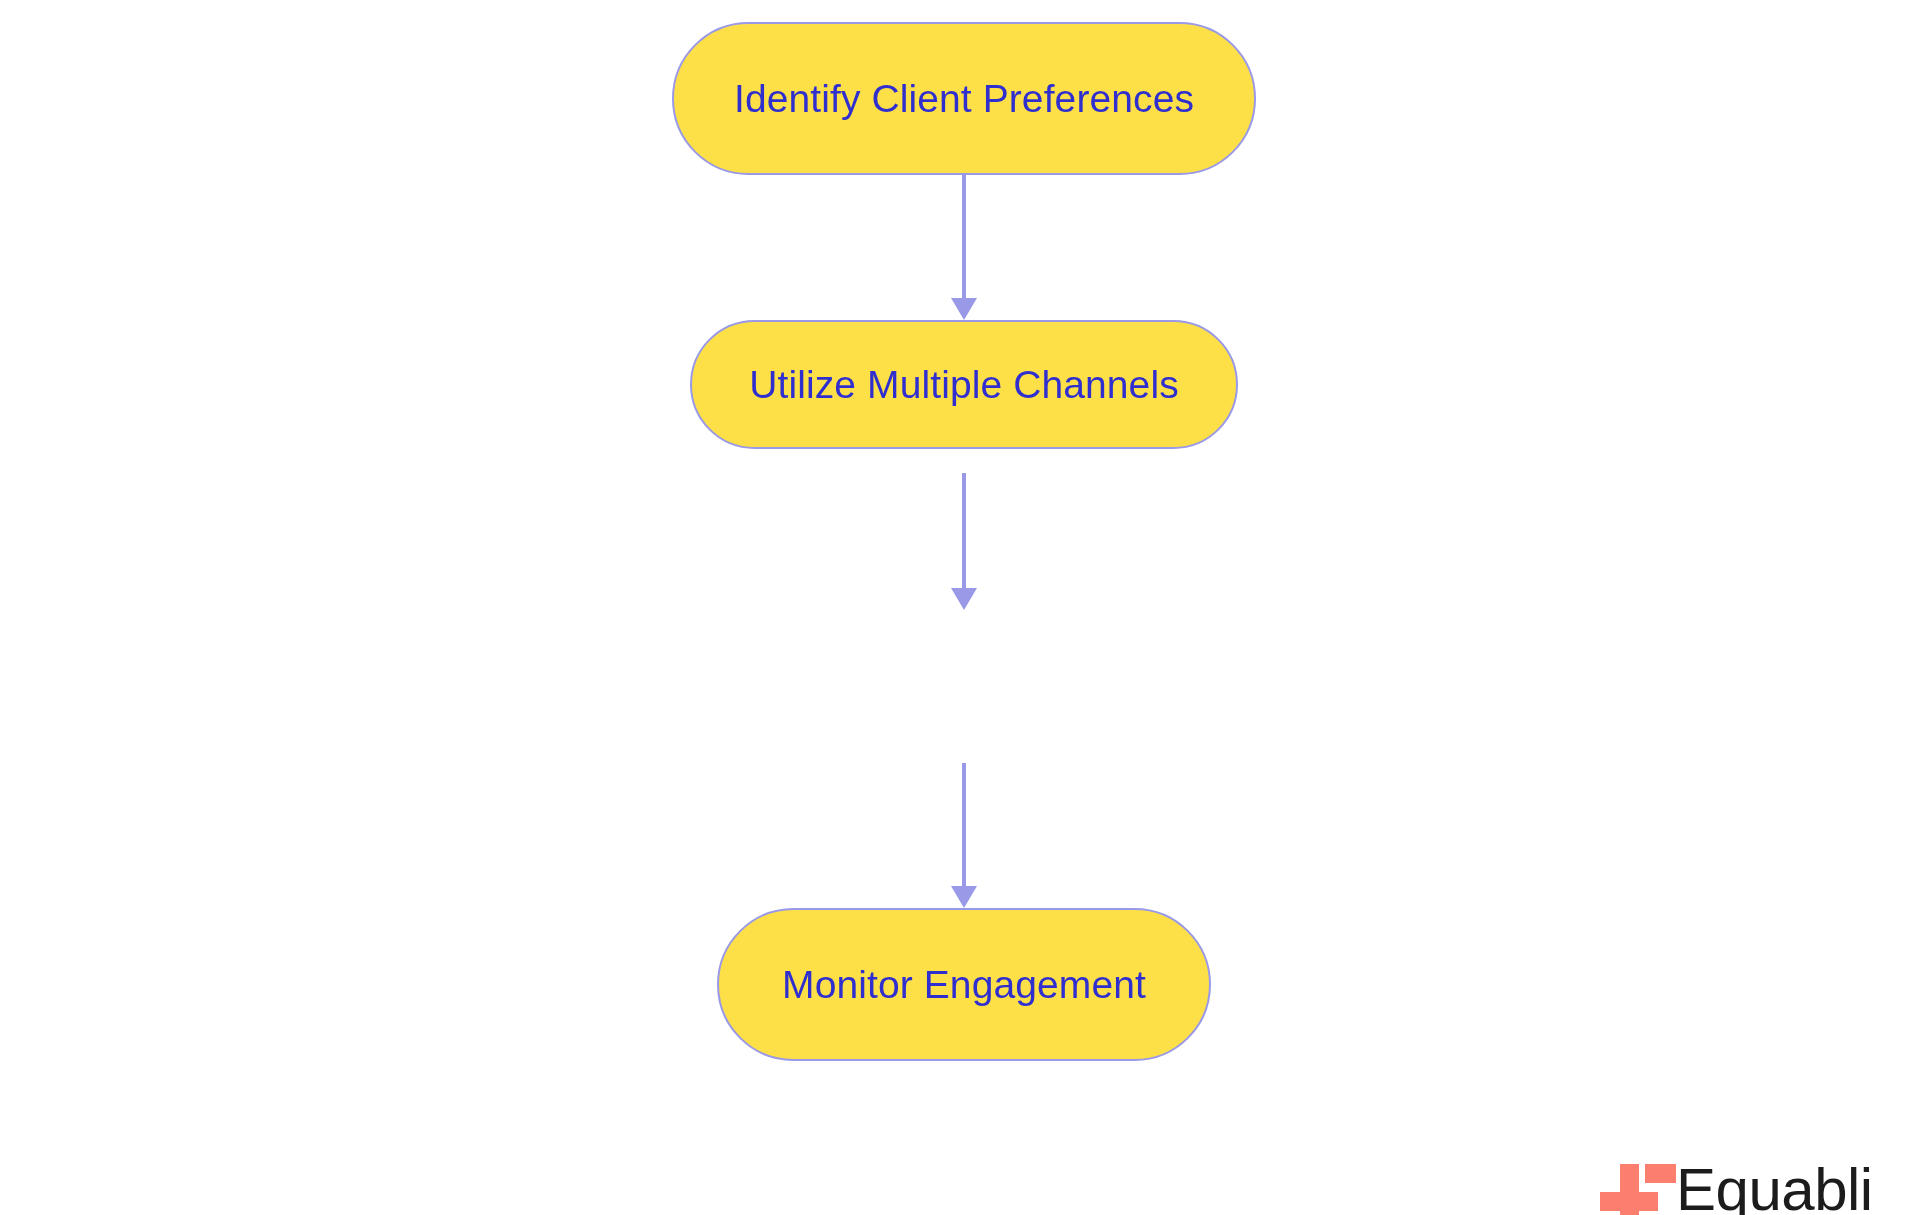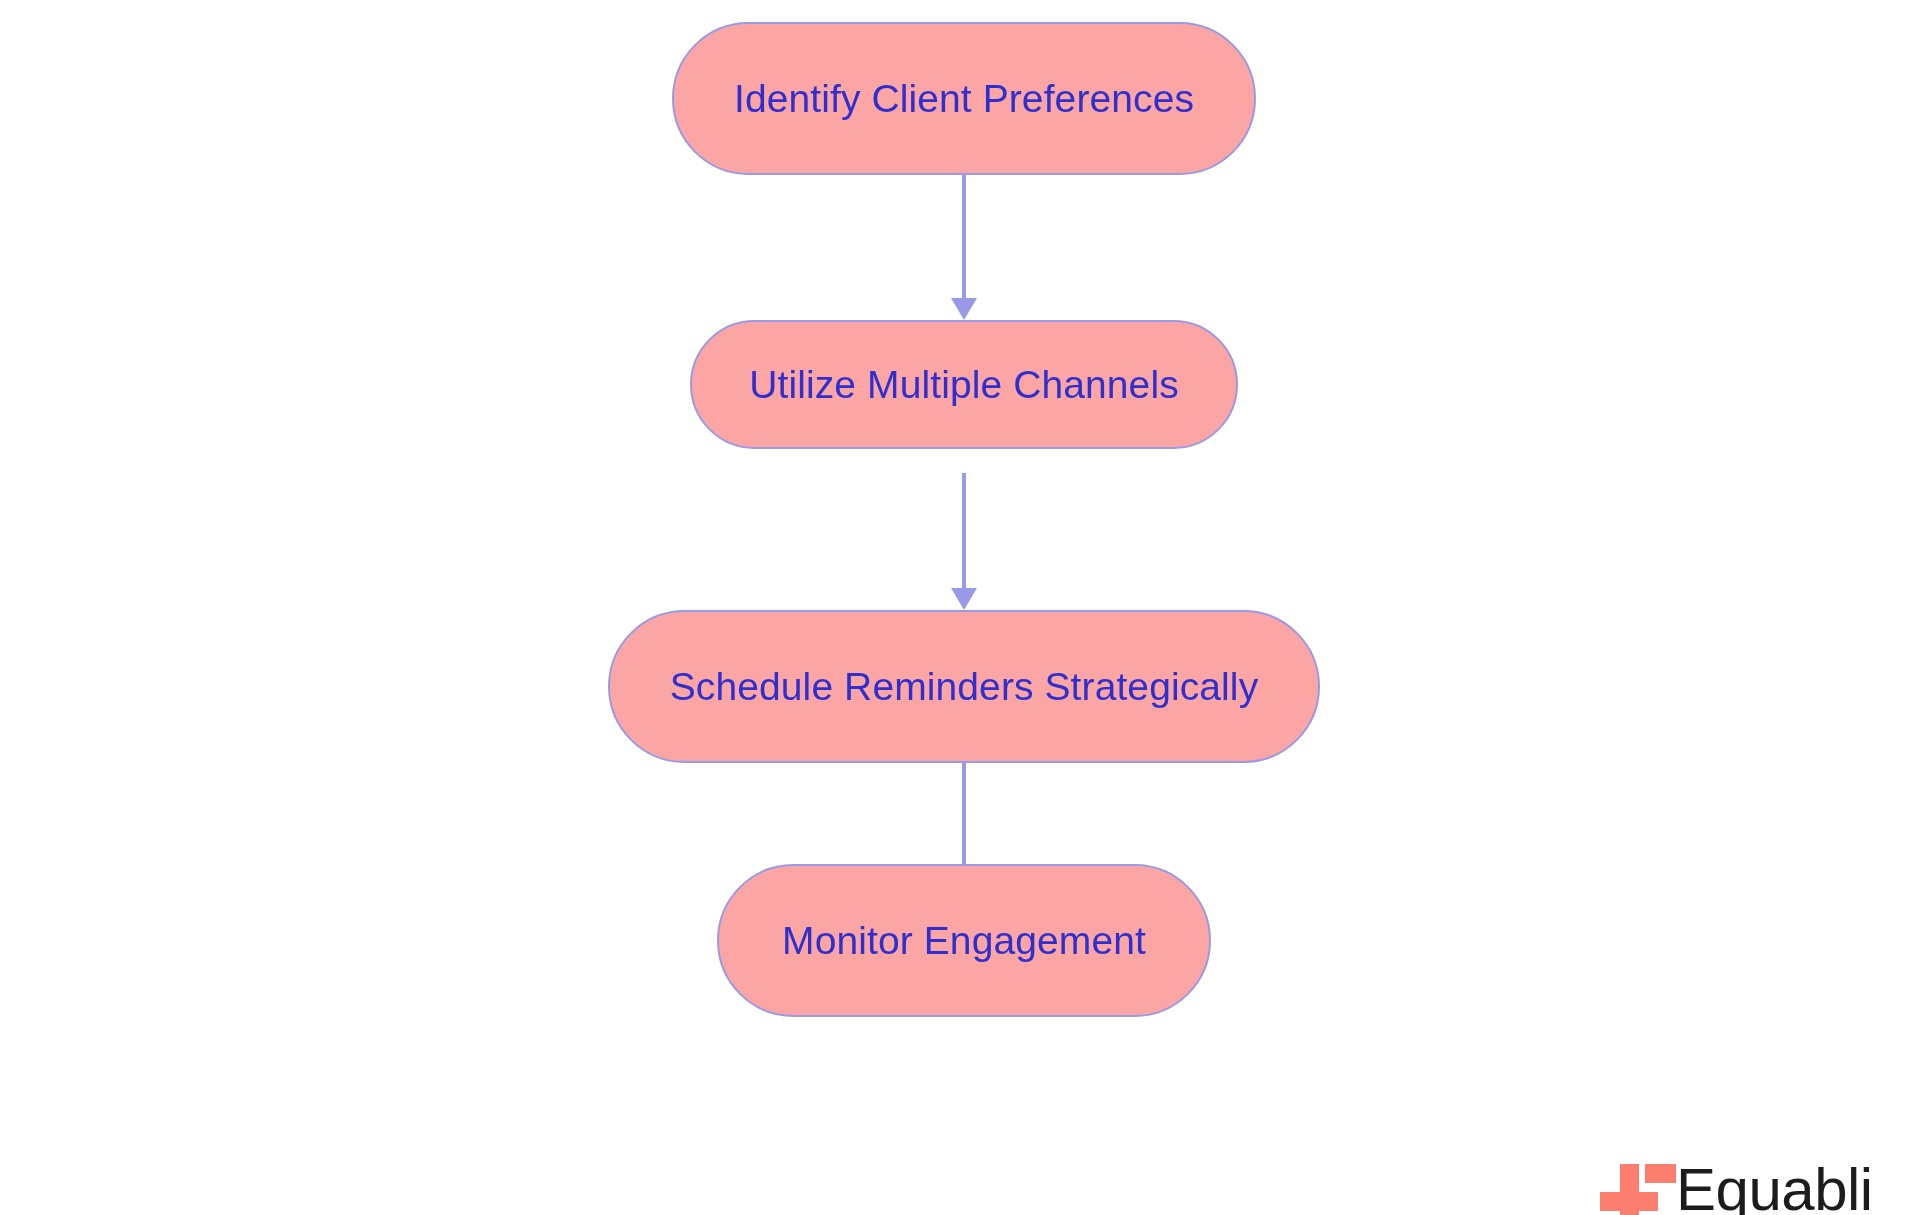--- a/index.html
+++ b/index.html
@@ -24,42 +24,42 @@
     position: absolute;
     left: 0;
     top: 0;
     width: 1920px;
     height: 1100px;
   }
 
   .node {
     position: absolute;
     box-sizing: border-box;
-    background: #fca5a5;
+    background: #fde047;
     border: 2px solid #9999e8;
     border-radius: 999px;
     display: flex;
     align-items: center;
     justify-content: center;
     transform: translateX(-50%);
   }
   .node-label {
     color: #2f2fd0;
     font-family: "Liberation Sans", sans-serif;
     font-size: 39px;
     font-weight: 400;
     letter-spacing: 0.1px;
     white-space: nowrap;
     line-height: 1;
   }
 
   .node-1 { left: 964px; top: 22px;  width: 584px; height: 153px; }
   .node-2 { left: 964px; top: 320px; width: 548px; height: 129px; }
   .node-3 { left: 964px; top: 610px; width: 712px; height: 153px; }
-  .node-4 { left: 964px; top: 864px; width: 494px; height: 153px; }
+  .node-4 { left: 964px; top: 908px; width: 494px; height: 153px; }
 
   
   .connector {
     position: absolute;
     transform: translateX(-50%);
     left: 964px;
     width: 30px;
   }
   .connector .stem {
     position: absolute;
@@ -145,23 +145,20 @@
 
     <div class="node node-2">
       <span class="node-label">Utilize Multiple Channels</span>
     </div>
 
     <div class="connector conn-2">
       <span class="stem"></span>
       <span class="head"></span>
     </div>
 
-    <div class="node node-3">
-      <span class="node-label">Schedule Reminders Strategically</span>
-    </div>
 
     <div class="connector conn-3">
       <span class="stem"></span>
       <span class="head"></span>
     </div>
 
     <div class="node node-4">
       <span class="node-label">Monitor Engagement</span>
     </div>
 

